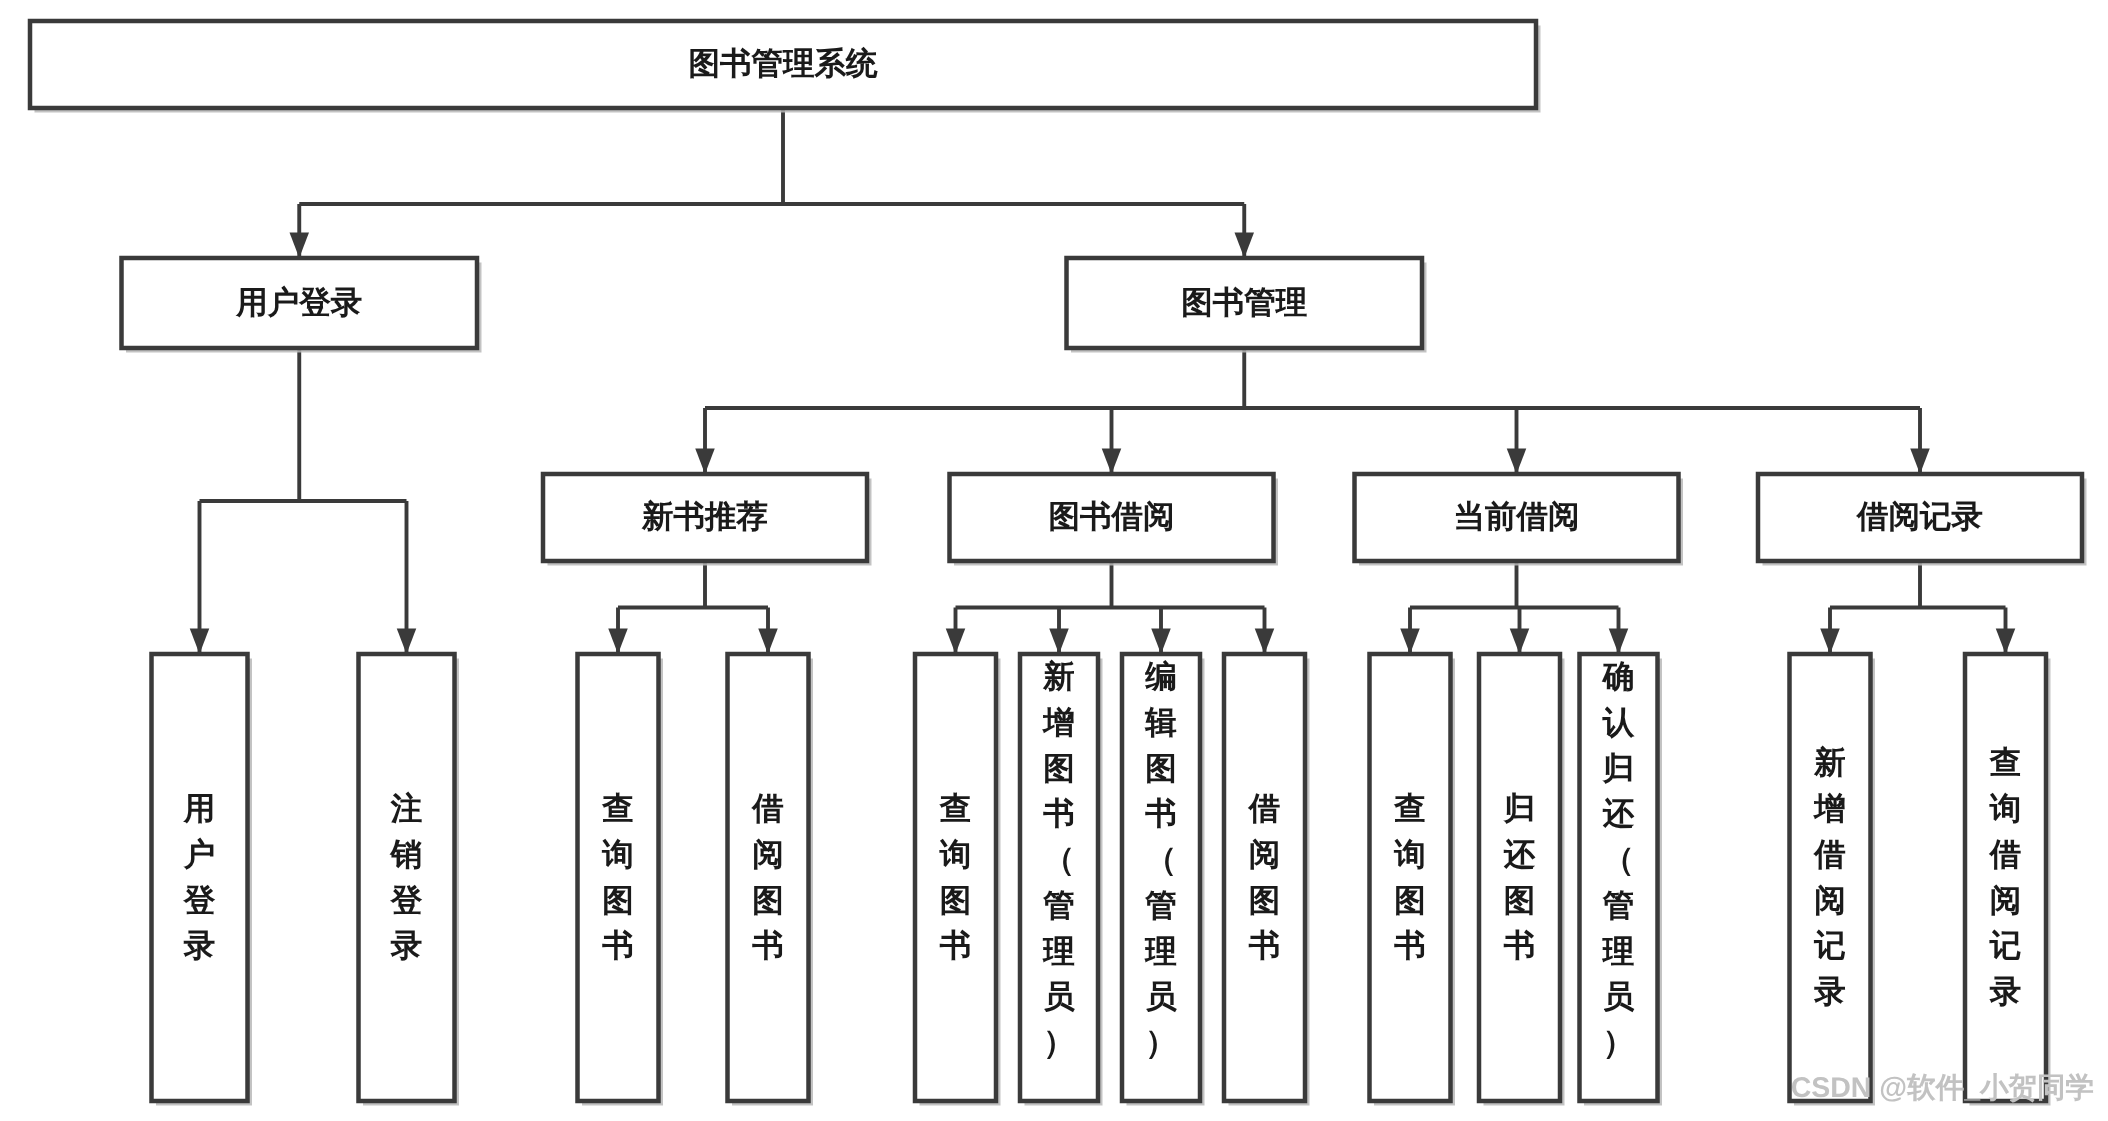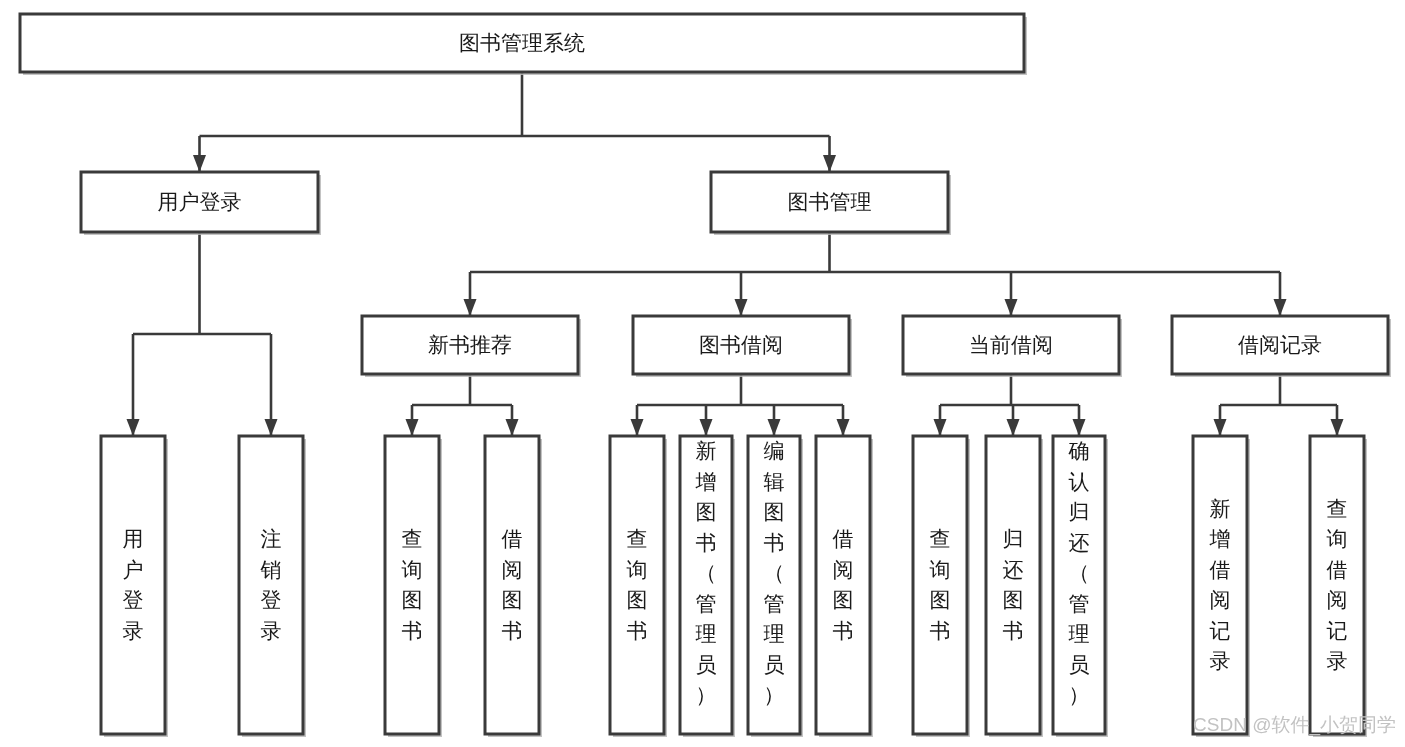--- a/index.html
+++ b/index.html
@@ -12,20 +12,21 @@
     height: 747px;
     position: relative;
     font-family: "Liberation Sans", "DejaVu Sans", sans-serif;
     overflow: hidden;
   }
   #diagram-root {
     position: absolute;
     left: 0; top: 0;
     width: 1405px;
     height: 633px;
+    font-weight: bold;
   }
   svg.diagram-canvas {
     display: block;
     width: 1405px;
     height: 747px;
   }
   .node-rect {
     fill: #ffffff;
     stroke: #3a3a3a;
     stroke-width: 3;

